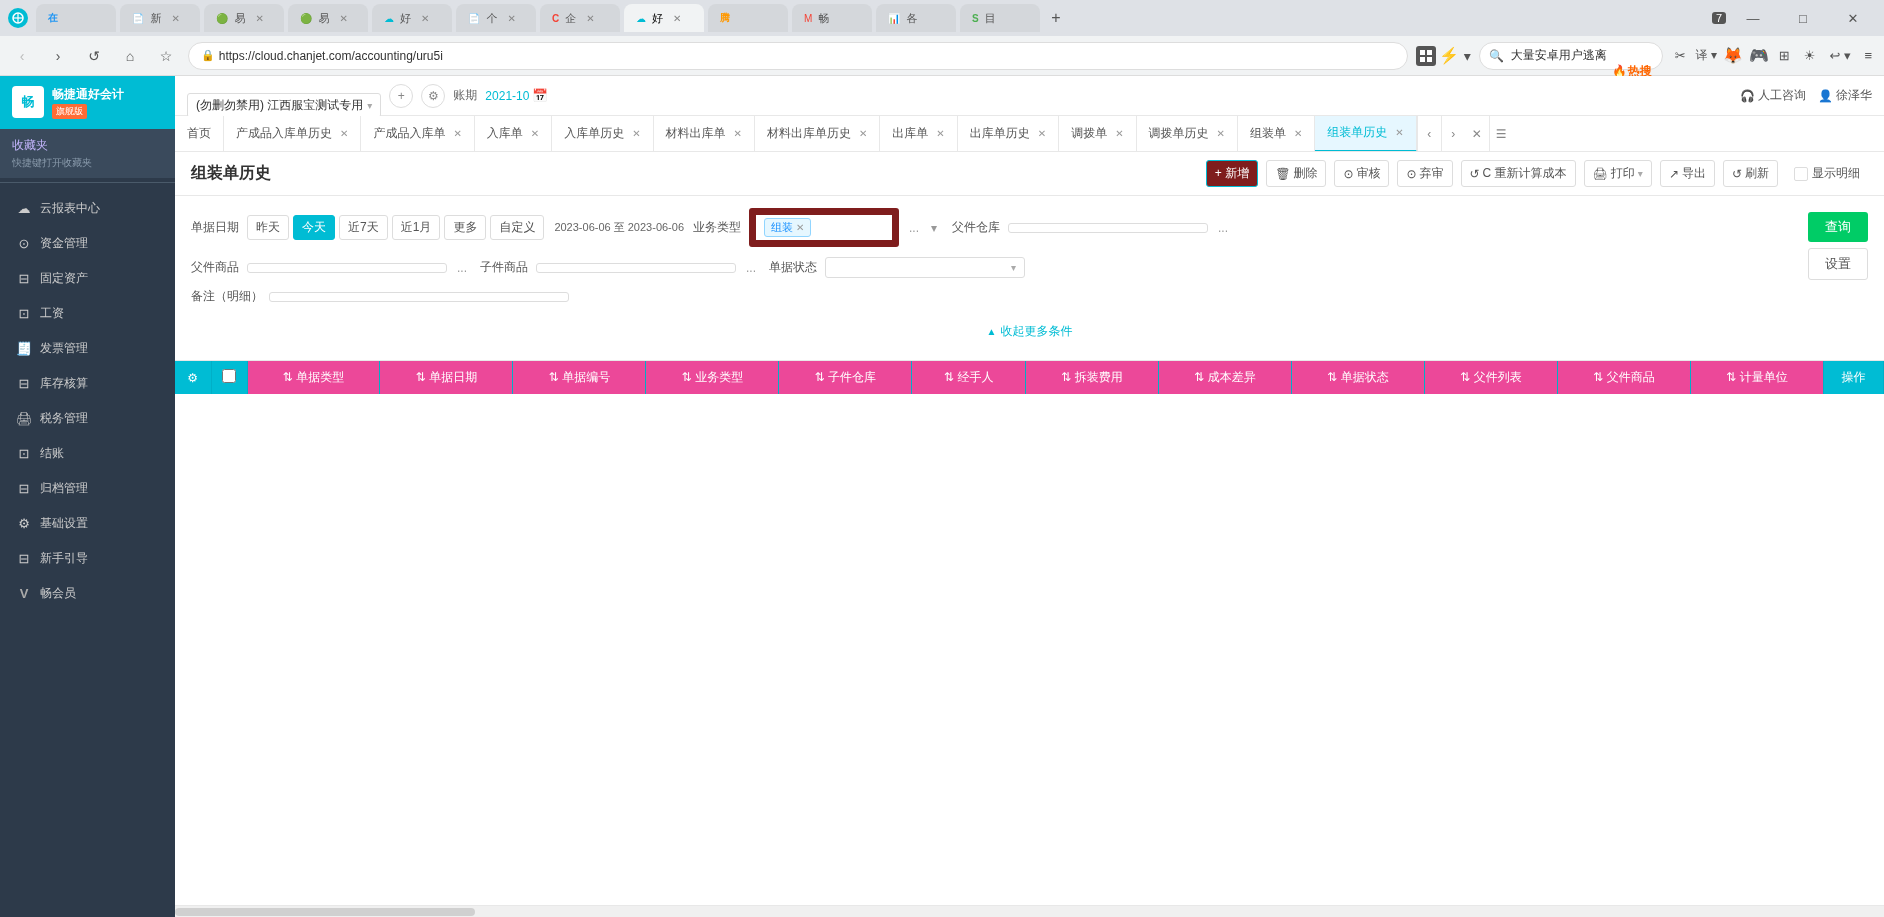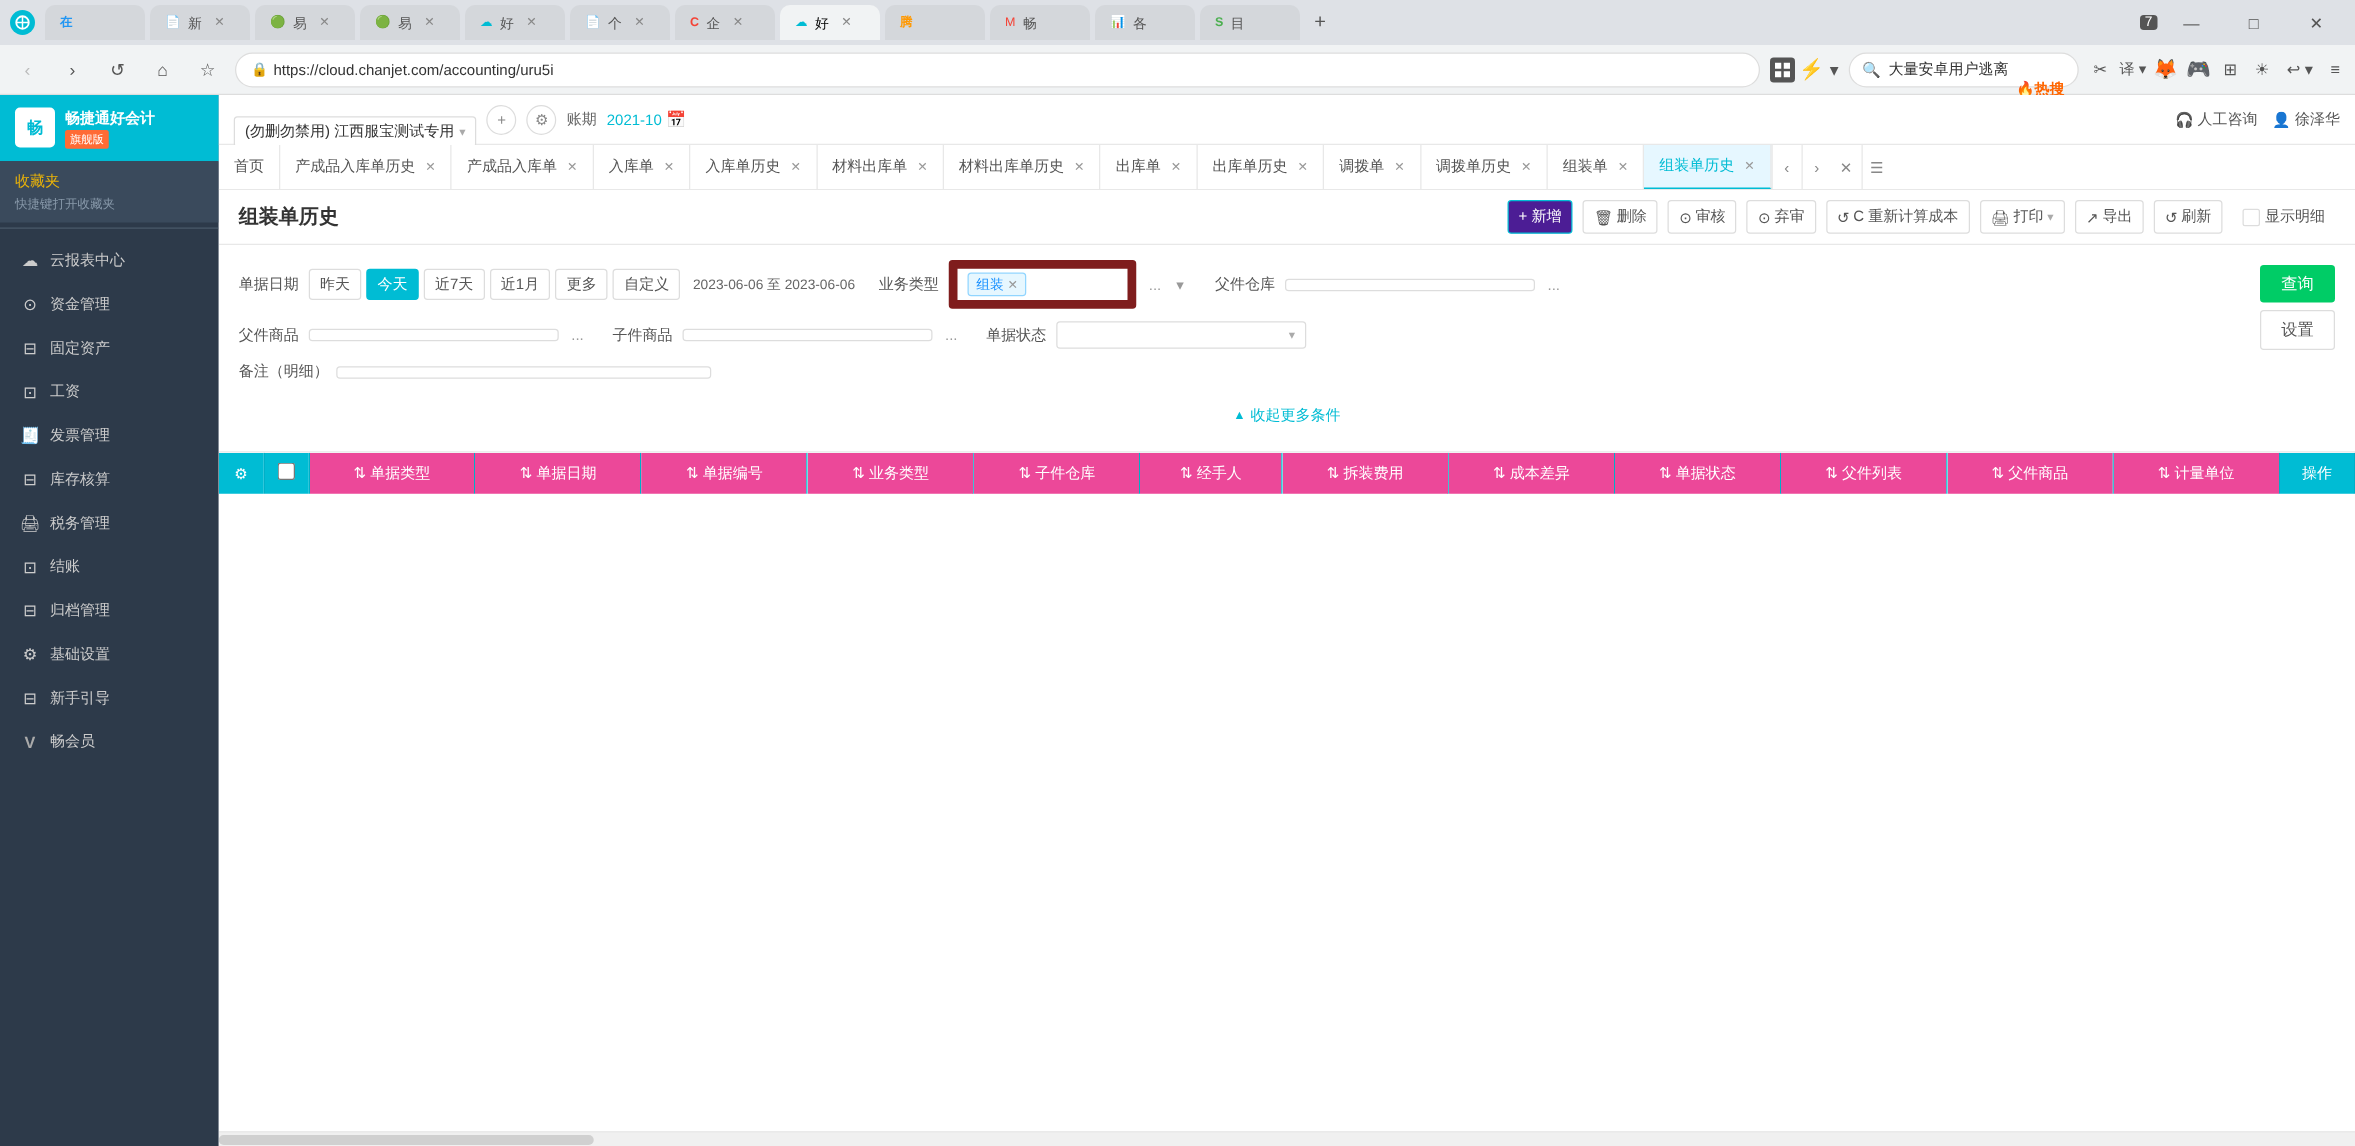--- a/index.html
+++ b/index.html
@@ -57,21 +57,21 @@
     .content-area { flex: 1; padding: 0; overflow: hidden; display: flex; flex-direction: column; }
 
     
     .page-header { background: #fff; padding: 8px 16px; display: flex; align-items: center; justify-content: space-between; border-bottom: 1px solid #e8e8e8; }
     .page-title { font-size: 16px; font-weight: bold; color: #333; }
     .page-actions { display: flex; align-items: center; gap: 8px; }
     .action-btn { display: flex; align-items: center; gap: 3px; font-size: 12px; color: #555; cursor: pointer; padding: 4px 8px; border: 1px solid #ddd; border-radius: 3px; background: #fff; }
 
     
     .search-panel { background: #fff; padding: 12px 16px; border-bottom: 1px solid #e8e8e8; }
-    .search-row { display: flex; align-items: center; gap: 19px; margin-bottom: 10px; flex-wrap: wrap; }
+    .search-row { display: flex; align-items: center; gap: 9px; margin-bottom: 10px; flex-wrap: wrap; }
     .search-field { display: flex; align-items: center; gap: 6px; min-width: 250px; }
     .search-label { font-size: 12px; color: #555; white-space: nowrap; min-width: 50px; }
     .date-filter { display: flex; align-items: center; gap: 4px; }
     .date-btn { padding: 3px 8px; font-size: 12px; border: 1px solid #ddd; border-radius: 3px; cursor: pointer; color: #555; background: #fff; }
     .date-btn.active { background: #00bcd4; color: #fff; border-color: #00bcd4; }
     .date-range { font-size: 11px; color: #666; margin-left: 4px; }
     .tag-input { display: flex; align-items: center; gap: 4px; border: 7px solid #7f1d1d; border-radius: 3px; padding: 3px 8px; background: #fff; min-width: 150px; font-size: 12px; }
     .tag { background: #e6f7ff; border: 1px solid #91d5ff; border-radius: 3px; padding: 1px 6px; font-size: 11px; color: #1890ff; display: flex; align-items: center; gap: 3px; }
     .tag-close { cursor: pointer; color: #999; font-size: 10px; }
     .field-input { border: 1px solid #ddd; border-radius: 3px; padding: 4px 8px; font-size: 12px; color: #333; background: #fff; min-width: 180px; }
@@ -209,21 +209,21 @@
     <div class="sidebar-header">
       <div style="background:#fff;border-radius:4px;width:32px;height:32px;display:flex;align-items:center;justify-content:center;">
         <span style="color:#00bcd4;font-weight:bold;font-size:13px;">畅</span>
       </div>
       <div>
         <div style="font-size:12px;font-weight:bold;color:#fff;line-height:1.4;">畅捷通好会计</div>
         <div style="background:#ff6b35;color:#fff;font-size:9px;padding:1px 4px;border-radius:2px;display:inline-block;">旗舰版</div>
       </div>
     </div>
     <div class="sidebar-favorites">
-      <div style="font-size:12px;color:#eab308;">收藏夹</div>
+      <div style="font-size:12px;color:#c4b5fd;">收藏夹</div>
       <div style="font-size:10px;color:#89a;margin-top:2px;">快捷键打开收藏夹</div>
     </div>
     <div class="sidebar-divider"></div>
     <div class="sidebar-menu">
       <div class="sidebar-item">
         <div class="sidebar-icon">☁</div>
         <span>云报表中心</span>
       </div>
       <div class="sidebar-item">
         <div class="sidebar-icon">⊙</div>
@@ -354,21 +354,21 @@
       <div class="nav-scroll-btn">›</div>
       <div class="nav-scroll-btn" style="border-left:none;">✕</div>
       <div class="nav-scroll-btn">☰</div>
     </div>
 
     <div class="content-area">
 
       <div class="page-header">
         <div class="page-title">组装单历史</div>
         <div class="page-actions">
-          <div class="action-btn" style="background:#4c1d95;color:#fff;border-color:#00bcd4;">
+          <div class="action-btn" style="background:#7f1d1d;color:#fff;border-color:#00bcd4;">
             <span>+ 新增</span>
           </div>
           <div class="action-btn">
             <span>🗑</span>
             <span>删除</span>
           </div>
           <div class="action-btn">
             <span>⊙</span>
             <span>审核</span>
           </div>

